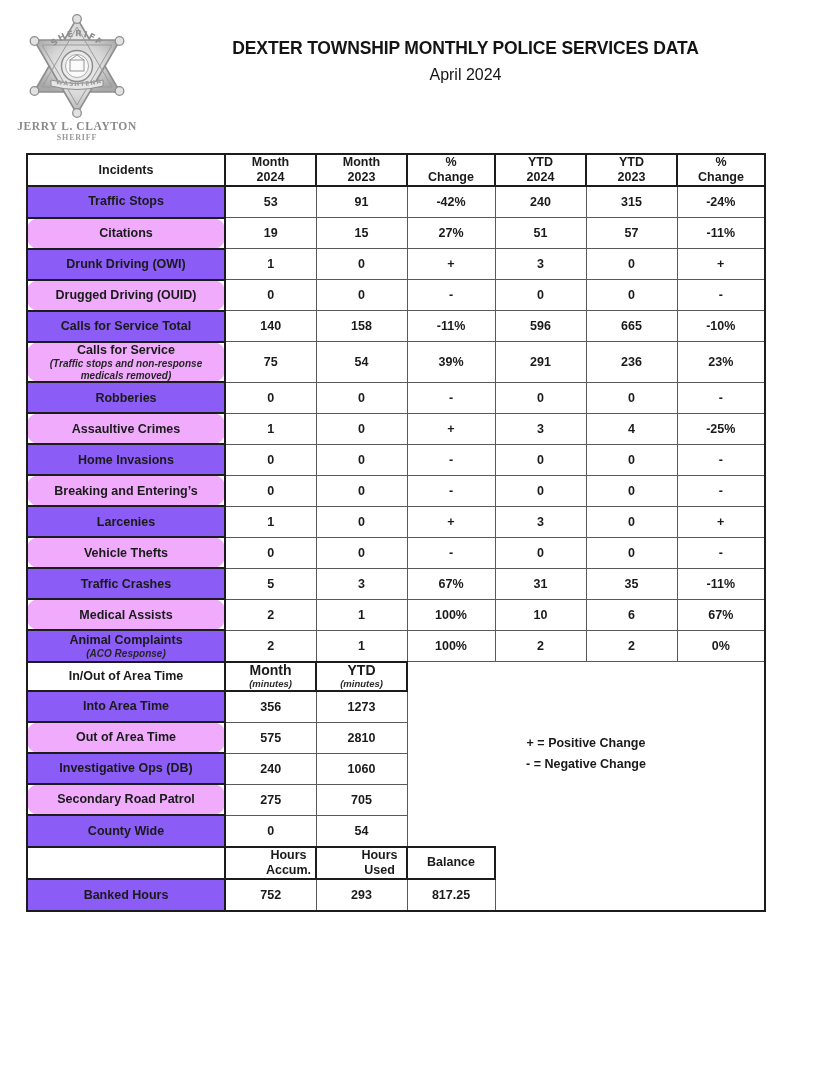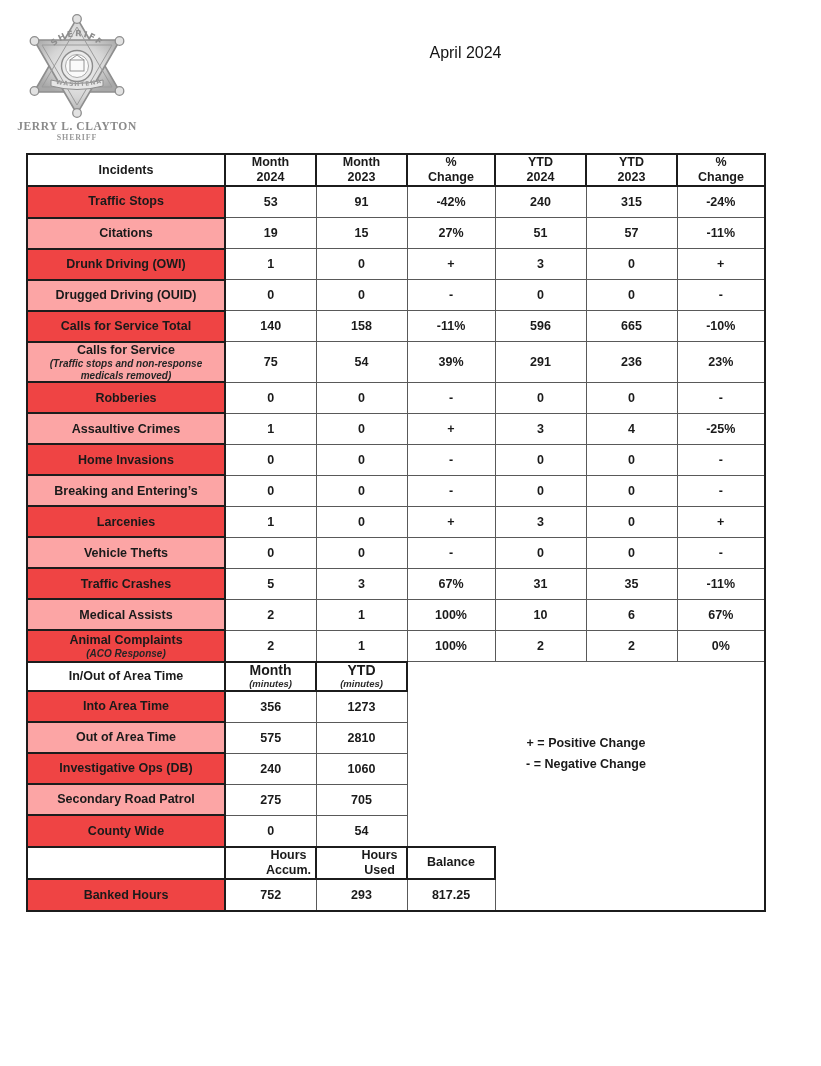--- a/index.html
+++ b/index.html
@@ -117,22 +117,22 @@
 
   
   .rlabel {
     text-align: left;
     padding: 4px 0 4px 6px;
     font-size: 12.8px;
     font-weight: 700;
     border: 2.2px solid #1c1c1c !important;
     line-height: 1.18;
   }
-  .rlabel.light { background: #ef4444; margin-left: 20px; }
-  .rlabel.dark  { background: #fca5a5; }
+  .rlabel.light { background: #8b5cf6; margin-left: 20px; }
+  .rlabel.dark  { background: #f0abfc; border-radius: 12px; }
   .rlabel .sub {
     display: block;
     font-size: 10px;
     font-style: italic;
     font-weight: 700;
     line-height: 1.16;
     margin-top: 1px;
     color: #262626;
   }
 
@@ -243,20 +243,21 @@
         <text font-family="DejaVu Sans, sans-serif" font-size="6" font-weight="bold" fill="#9a9a9a" letter-spacing="1.1">
           <textPath href="#arcBot" startOffset="6%">WASHTENAW</textPath>
         </text>
       </svg>
     </span>
     <div class="sheriff-name">JERRY L. CLAYTON</div>
     <div class="sheriff-title">SHERIFF</div>
   </div>
 
   <div class="title-block">
+    <div class="doc-title">DEXTER TOWNSHIP MONTHLY POLICE SERVICES DATA</div>
     <div class="doc-subtitle">April 2024</div>
   </div>
 </div>
 
 <div class="table-wrap">
   <table class="report">
     <colgroup>
       <col class="c-label">
         <col class="c-num">
         <col class="c-num">

